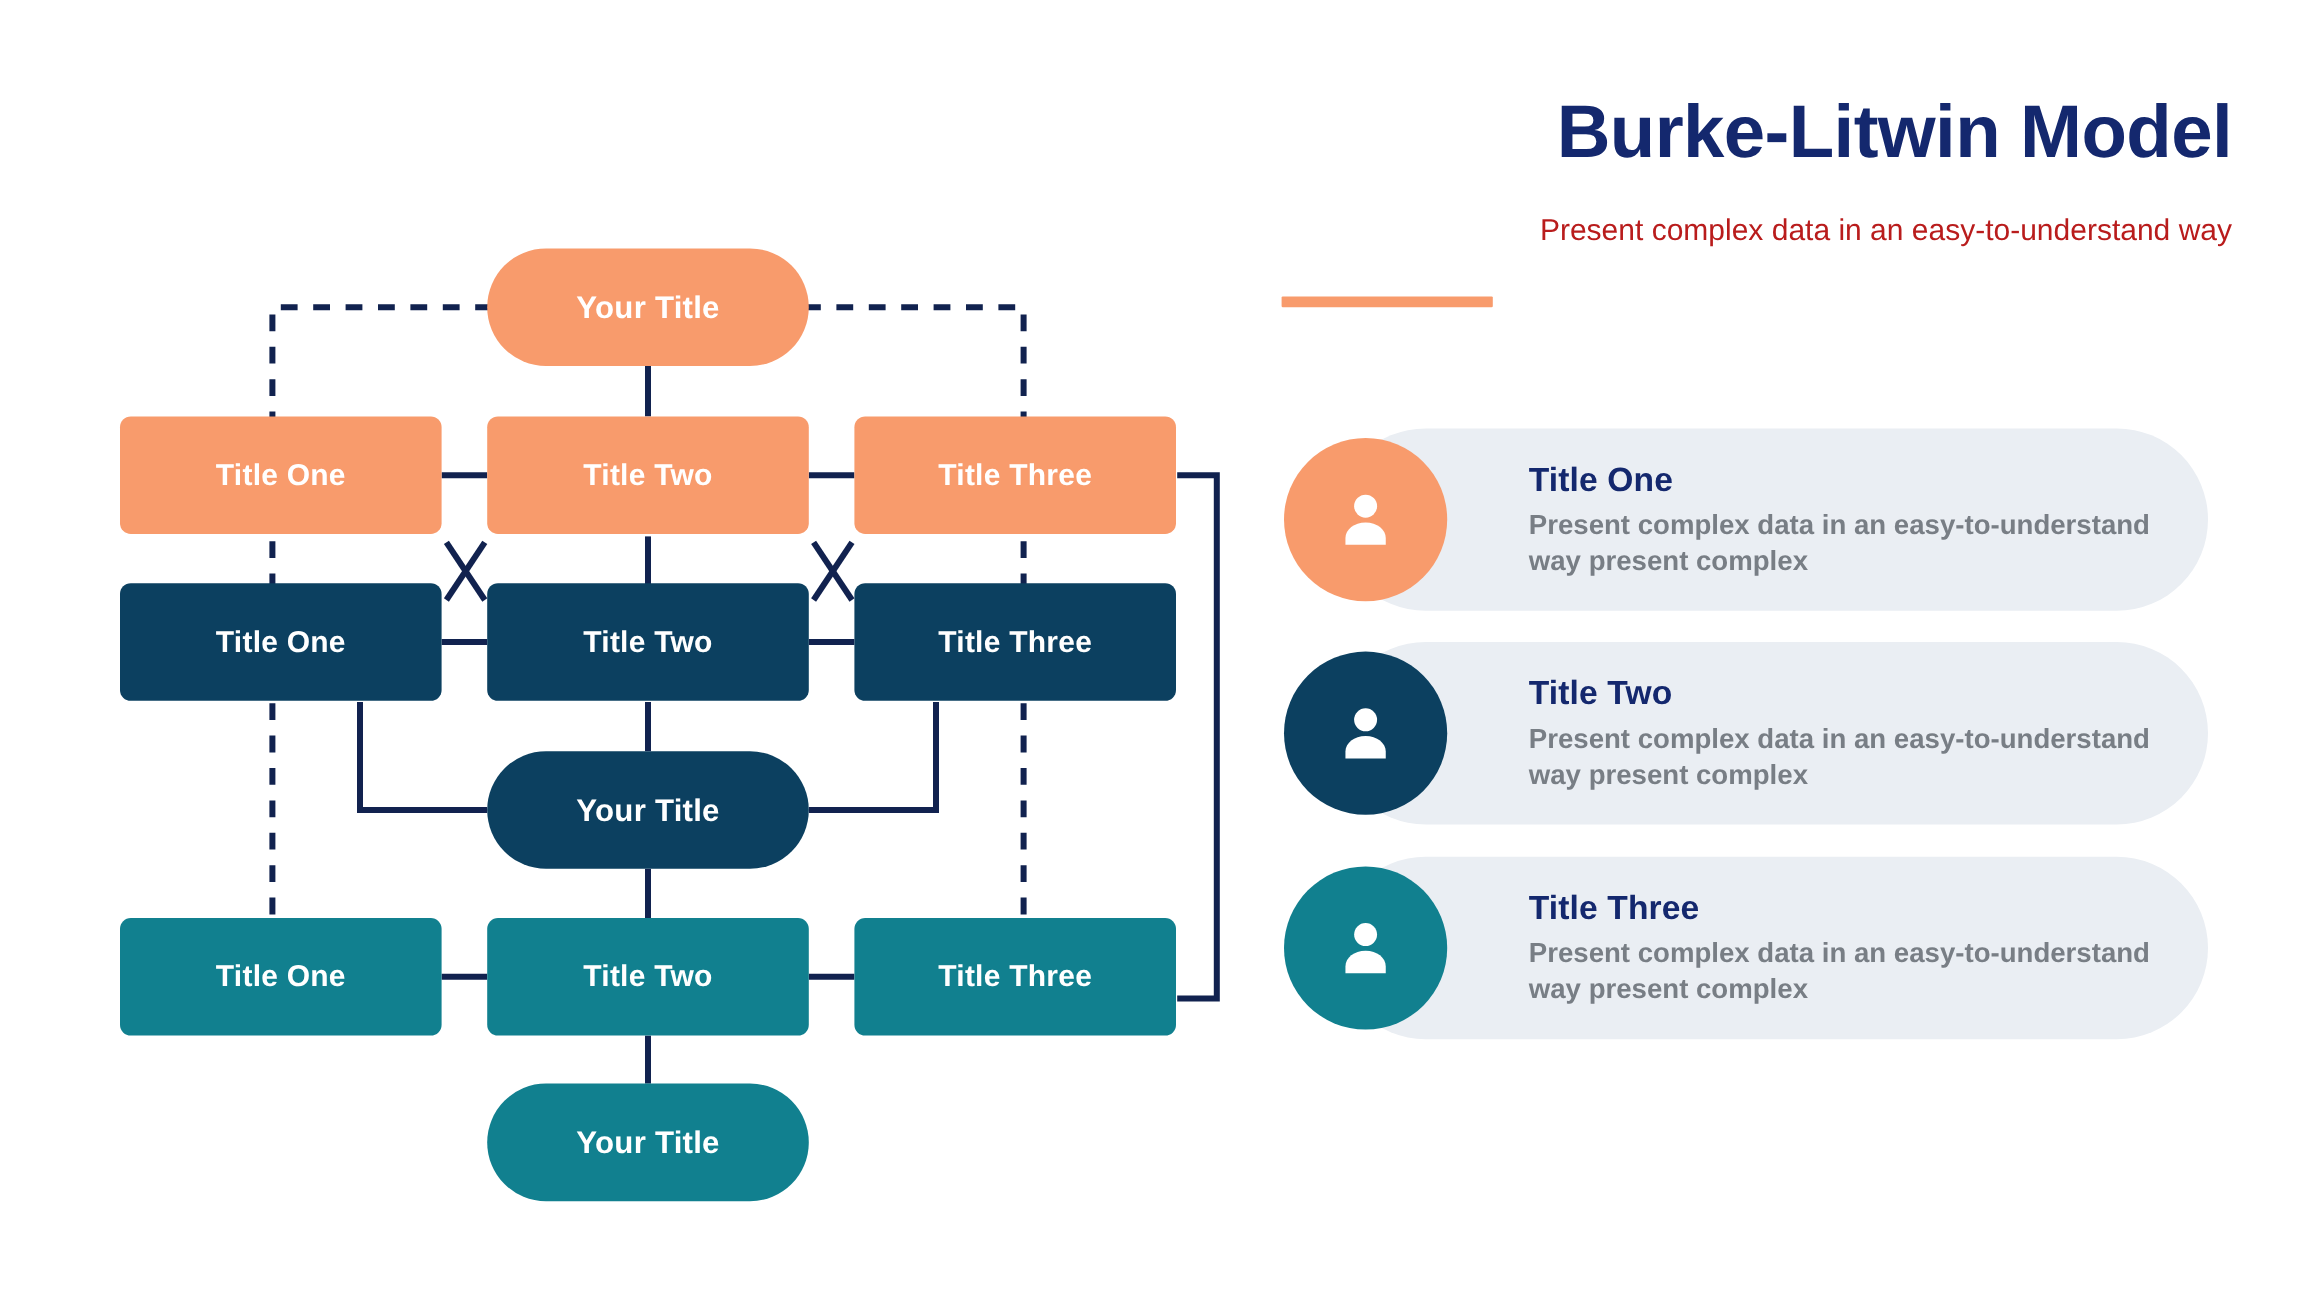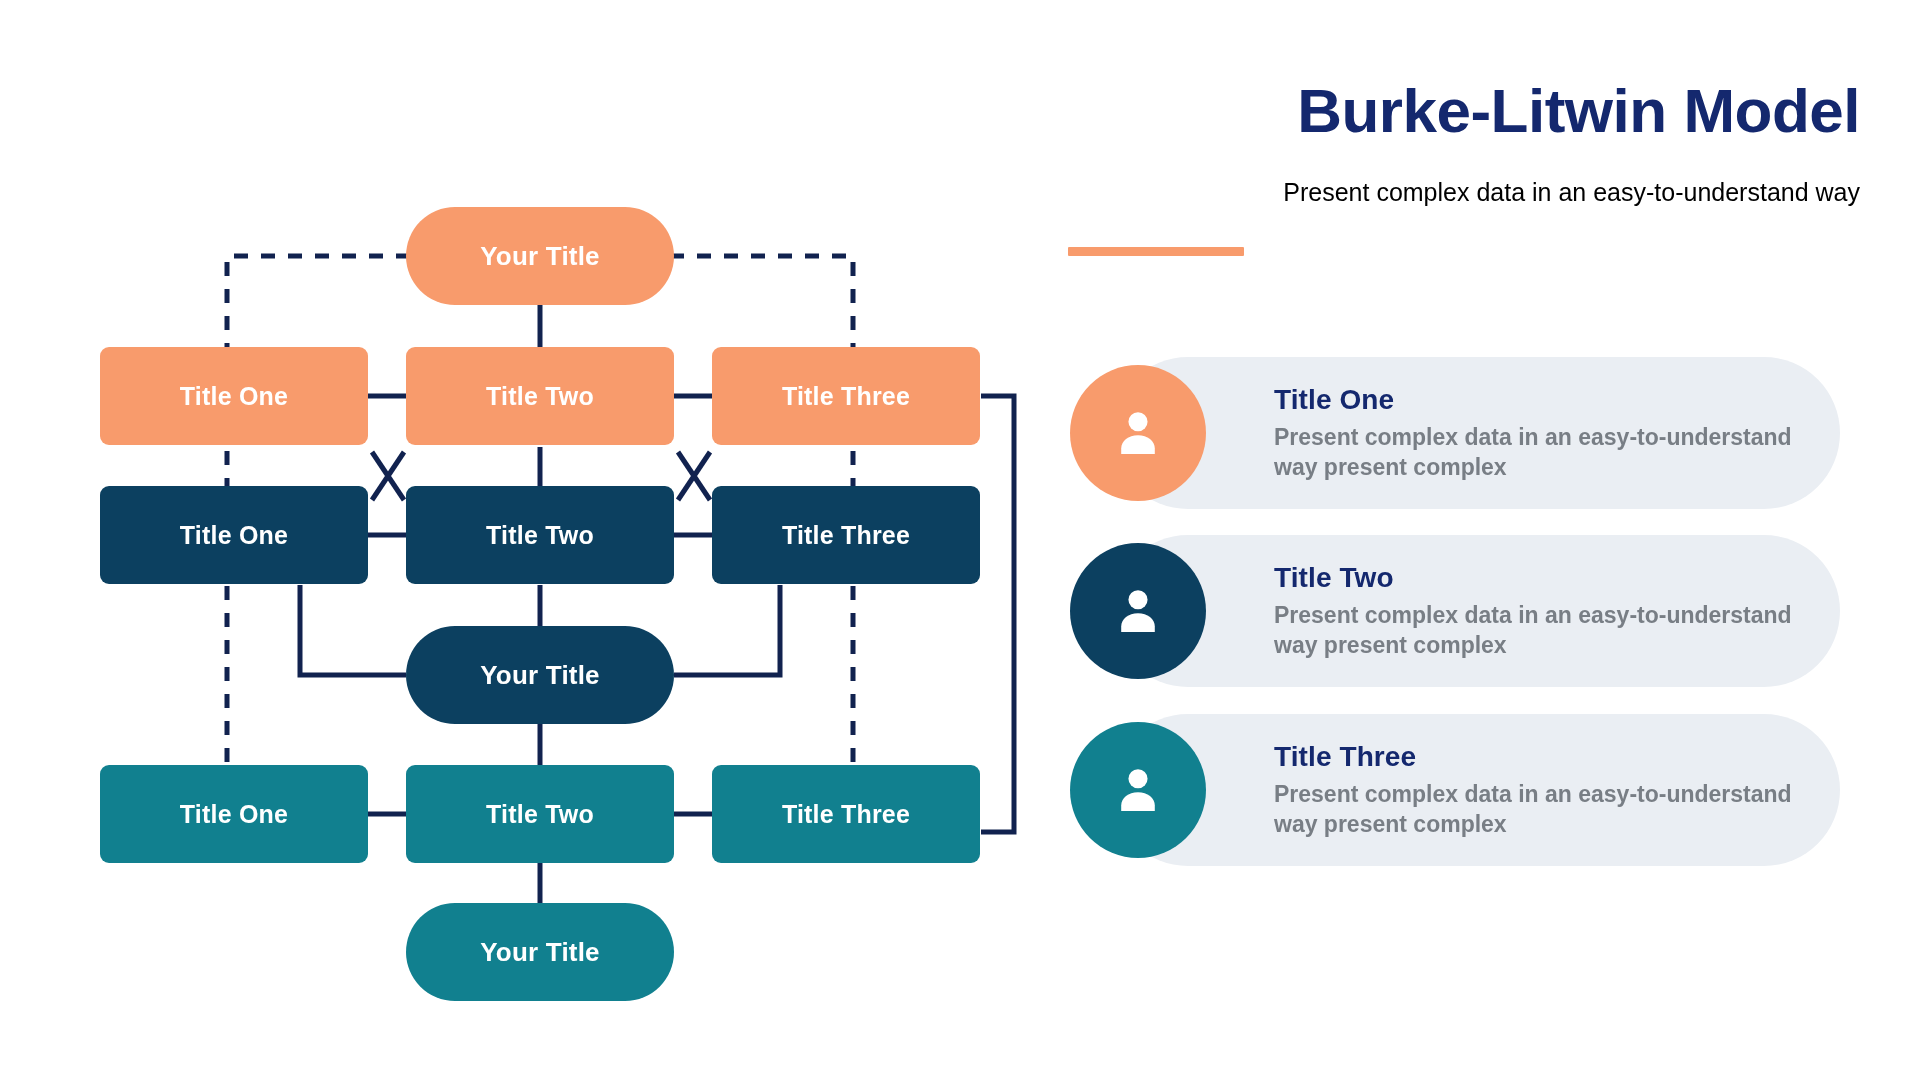--- a/index.html
+++ b/index.html
@@ -46,21 +46,21 @@
     text-align: right;
     font-size: 62px; font-weight: bold;
     color: #14286E;
     letter-spacing: -0.5px;
     line-height: 1.05;
   }
   #page-subtitle {
     position: absolute; left: 0; top: 178px; width: 800px;
     text-align: right;
     font-size: 25px; font-weight: normal;
-    color: #000000;
+    color: #b91c1c;
   }
   #accent-bar {
     position: absolute; left: 8px; top: 247px;
     width: 176px; height: 9px;
     background: #F89B6C;
     border-radius: 1px;
   }
 
   .info-card {
     position: absolute; left: 52px;

